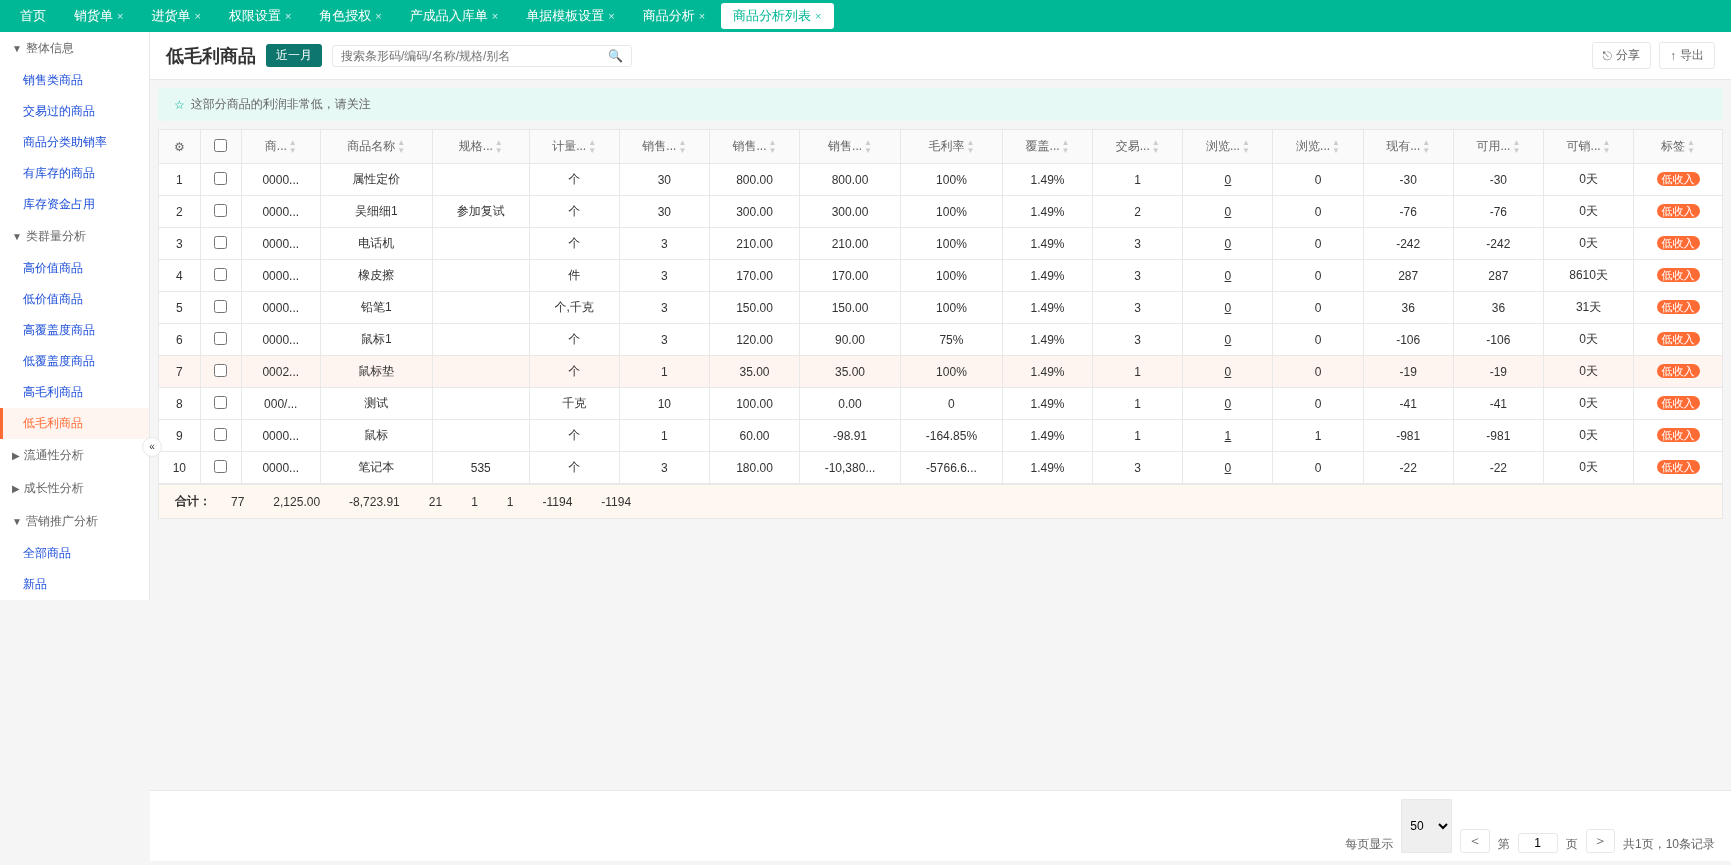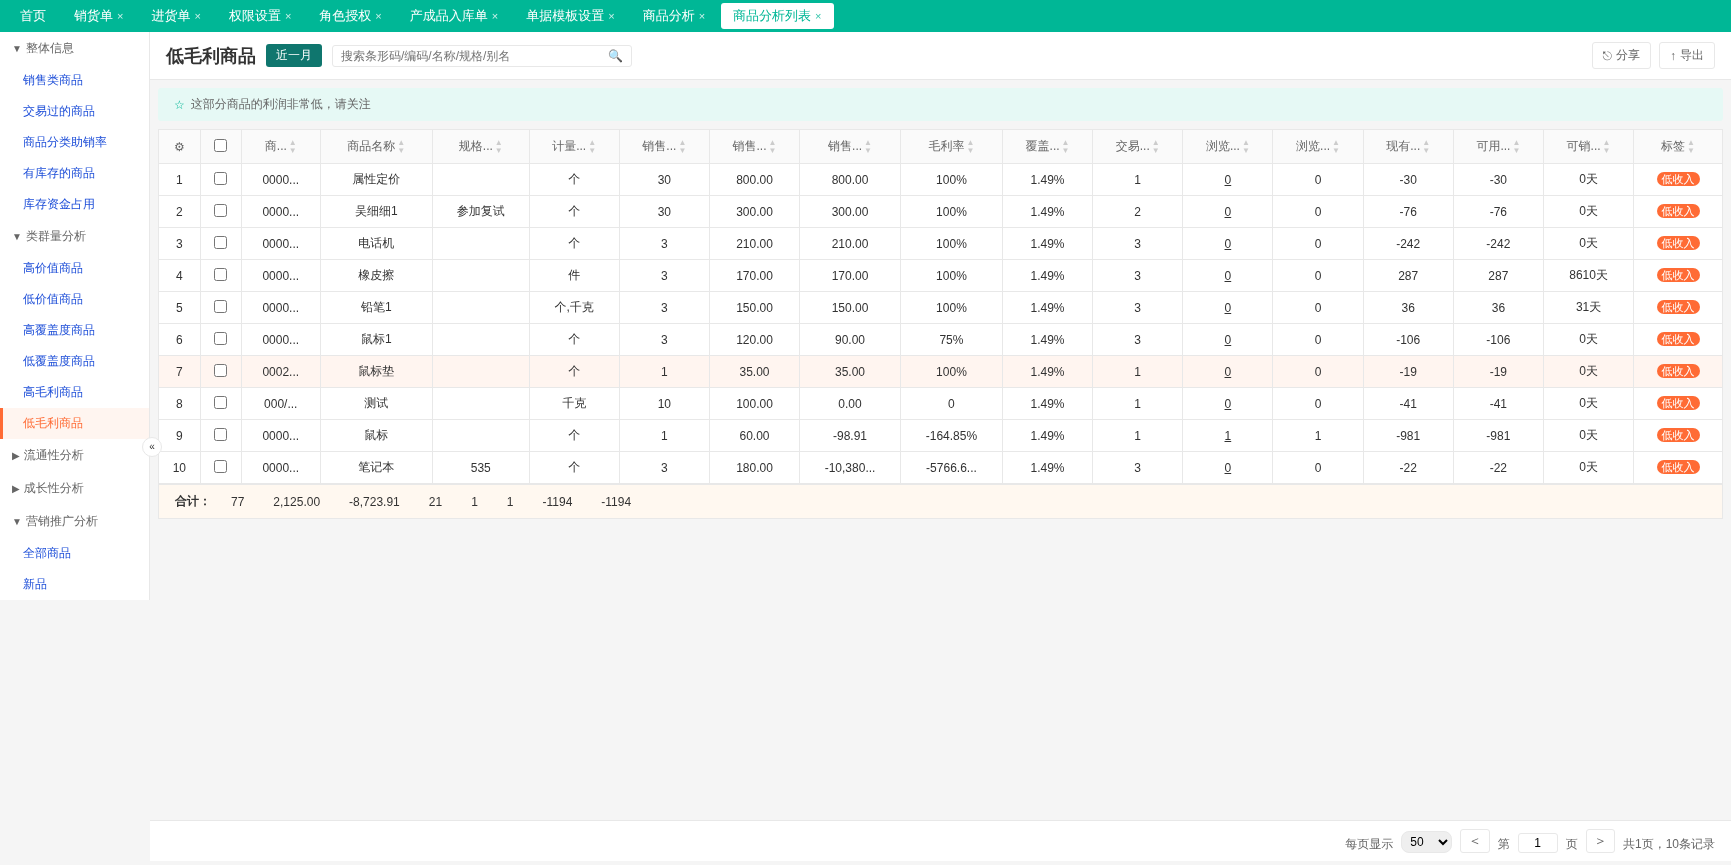--- a/index.html
+++ b/index.html
@@ -214,22 +214,22 @@
       padding: 8px 16px;
       display: flex;
       align-items: flex-end;
       justify-content: flex-end;
       gap: 8px;
       font-size: 12px;
       color: #666;
     }
     .page-size-select {
       border: 1px solid #e8e8e8;
-      border-radius: 8px;
-      padding: 2px 4px;
+      border-radius: 1px;
+      padding: 18px 4px;
       font-size: 12px;
     }
     .page-btn {
       border: 1px solid #e8e8e8;
       background: #fff;
       padding: 2px 7px;
       border-radius: 3px;
       cursor: pointer;
       color: #666;
     }

